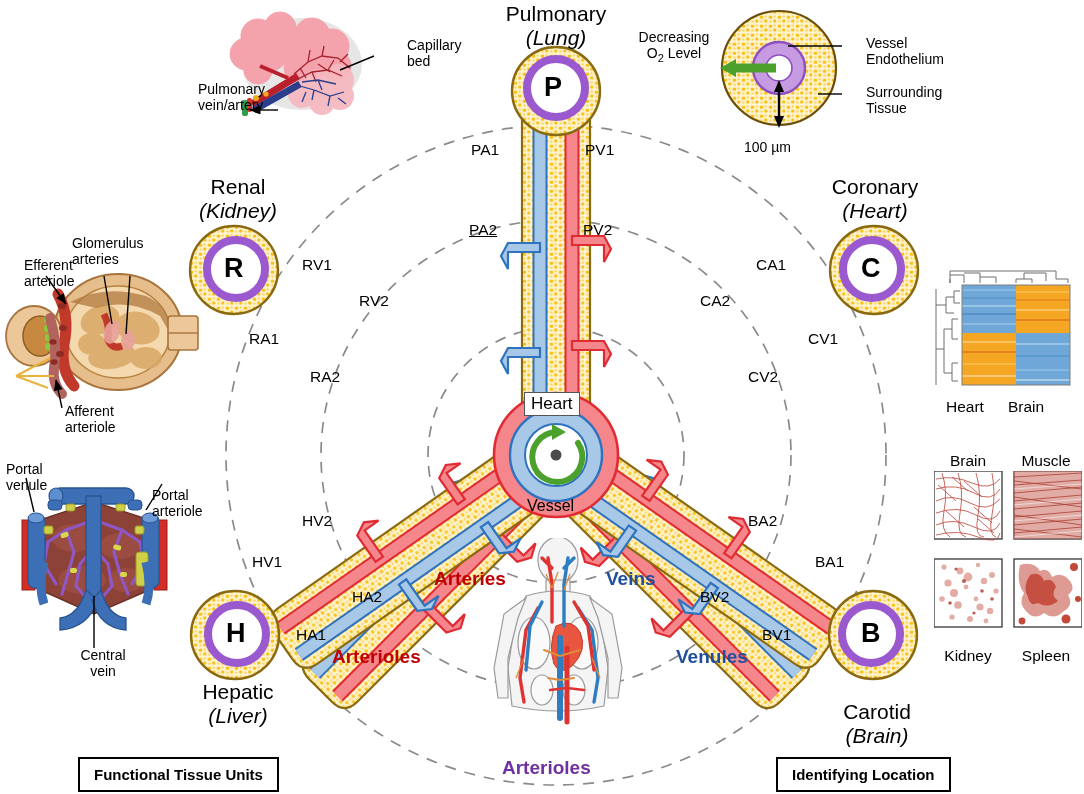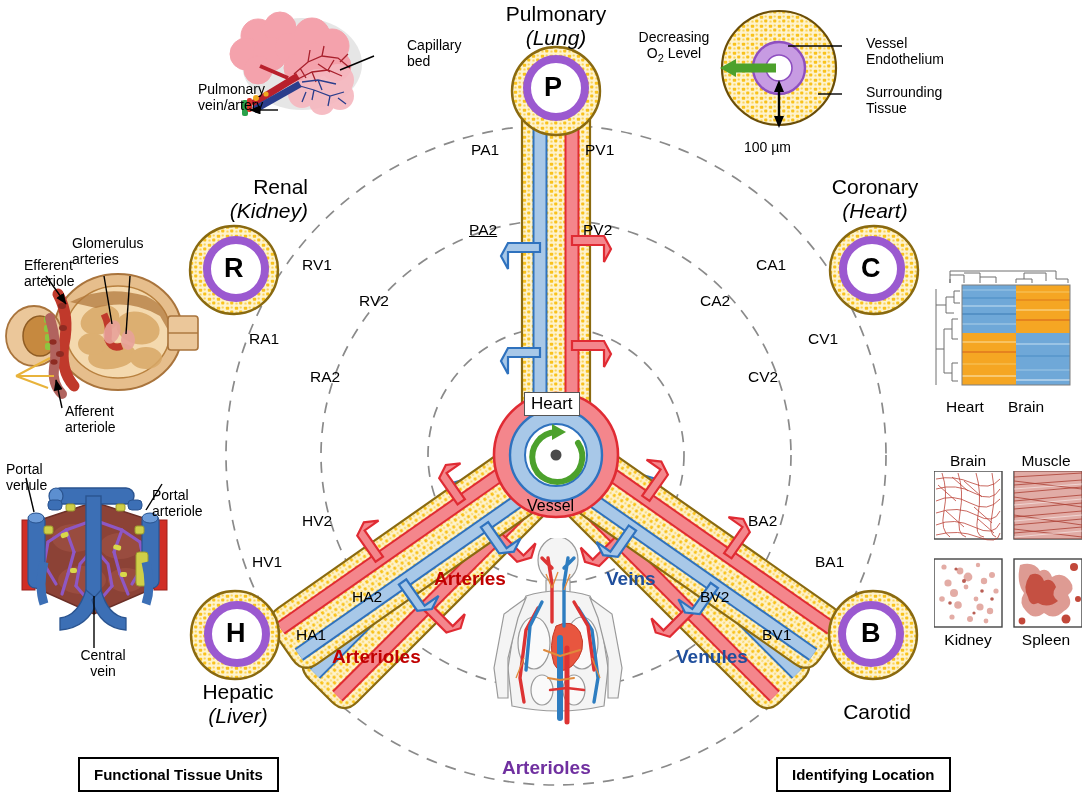--- a/index.html
+++ b/index.html
@@ -160,34 +160,35 @@
   <div class="txt" style="left:544px;top:72px;font-size:27px;font-weight:bold;">P</div>
   <div class="txt" style="left:224px;top:253px;font-size:27px;font-weight:bold;">R</div>
   <div class="txt" style="left:861px;top:253px;font-size:27px;font-weight:bold;">C</div>
   <div class="txt" style="left:226px;top:618px;font-size:27px;font-weight:bold;">H</div>
   <div class="txt" style="left:861px;top:618px;font-size:27px;font-weight:bold;">B</div>
 
   <div class="organ-name abs" style="left:476px;top:2px;width:160px;">
     <div>Pulmonary</div>
     <div class="organ-sub">(Lung)</div>
   </div>
-  <div class="organ-name abs" style="left:168px;top:175px;width:140px;text-align:right;">
+  <div class="organ-name abs" style="left:168px;top:175px;width:140px;">
     <div>Renal</div>
     <div class="organ-sub">(Kidney)</div>
   </div>
   <div class="organ-name abs" style="left:800px;top:175px;width:150px;">
     <div>Coronary</div>
     <div class="organ-sub">(Heart)</div>
   </div>
   <div class="organ-name abs" style="left:168px;top:680px;width:140px;">
     <div>Hepatic</div>
     <div class="organ-sub">(Liver)</div>
   </div>
   <div class="organ-name abs" style="left:802px;top:700px;width:150px;">
     <div>Carotid</div>
+    <div class="organ-sub">(Brain)</div>
   </div>
 
   <div class="vlabel txt" style="left:471px;top:141px;">PA1</div>
   <div class="vlabel txt" style="left:469px;top:221px;text-decoration:underline;">PA2</div>
   <div class="vlabel txt" style="left:585px;top:141px;">PV1</div>
   <div class="vlabel txt" style="left:583px;top:221px;">PV2</div>
 
   <div class="vlabel txt" style="left:302px;top:256px;">RV1</div>
   <div class="vlabel txt" style="left:359px;top:292px;">RV2</div>
   <div class="vlabel txt" style="left:249px;top:330px;">RA1</div>
@@ -600,21 +601,21 @@
                    Q140,134 130,140 Q120,150 110,142 Q100,150 92,140 Q84,132 90,122 Q82,112 86,94 Z" opacity="0.55"></path>
           <path d="M96,104 Q106,100 110,110 Q118,106 122,116 Q116,124 124,130 Q114,138 104,132
                    Q96,136 94,126 Q88,116 96,104 Z" opacity="0.9"></path>
           <circle cx="140" cy="96" r="4"></circle>
             <circle cx="132" cy="148" r="4.5"></circle>
           <circle cx="88" cy="150" r="3.4"></circle>
             <circle cx="144" cy="128" r="3"></circle>
         </g>
       </g>
     </svg>
-    <div style="display:flex;gap:10px;margin-top:2px;">
+    <div style="display:flex;gap:10px;margin-top:18px;">
       <div style="width:68px;text-align:center;">
         <div class="panel-cap">Kidney</div>
       </div>
       <div style="width:68px;text-align:center;">
         <div class="panel-cap">Spleen</div>
       </div>
     </div>
   </div>
 
   <div class="bottombox abs" style="left:78px;top:757px;">Functional Tissue Units</div>

